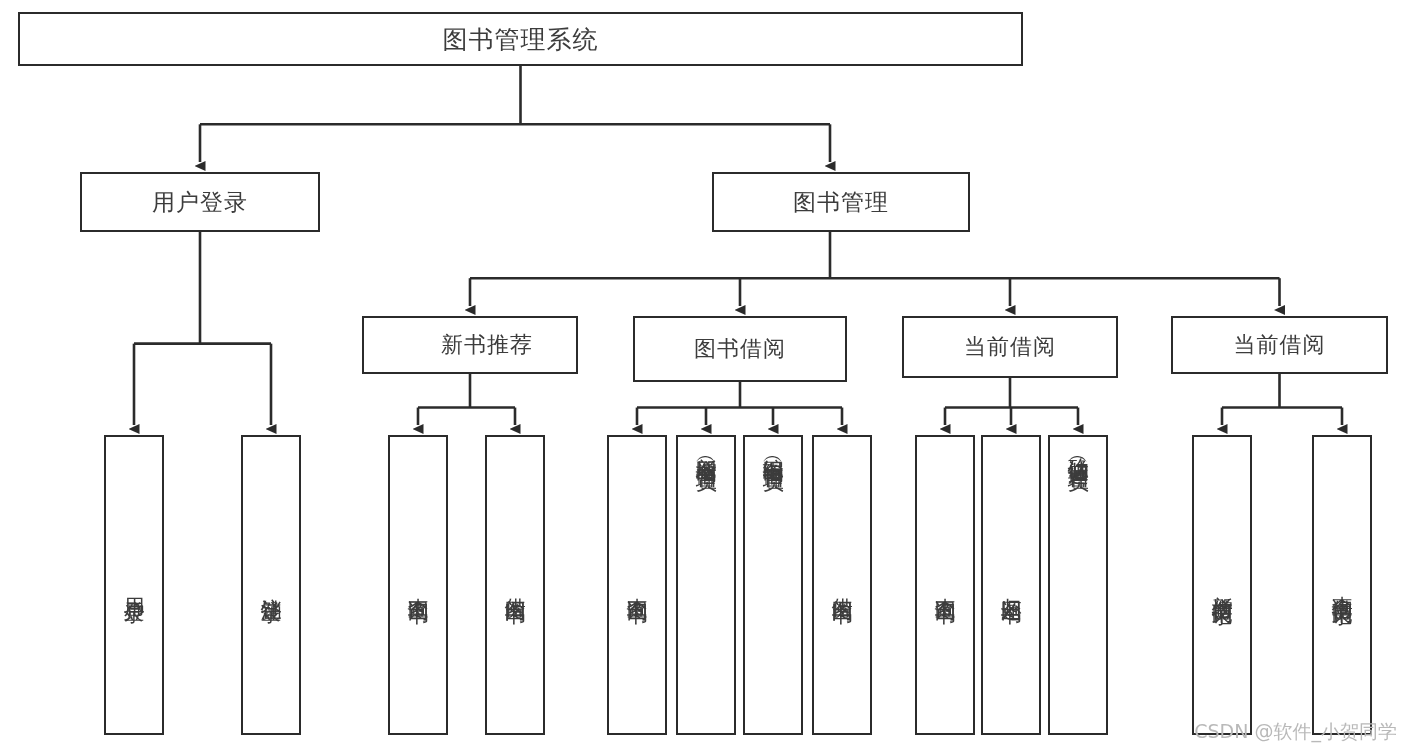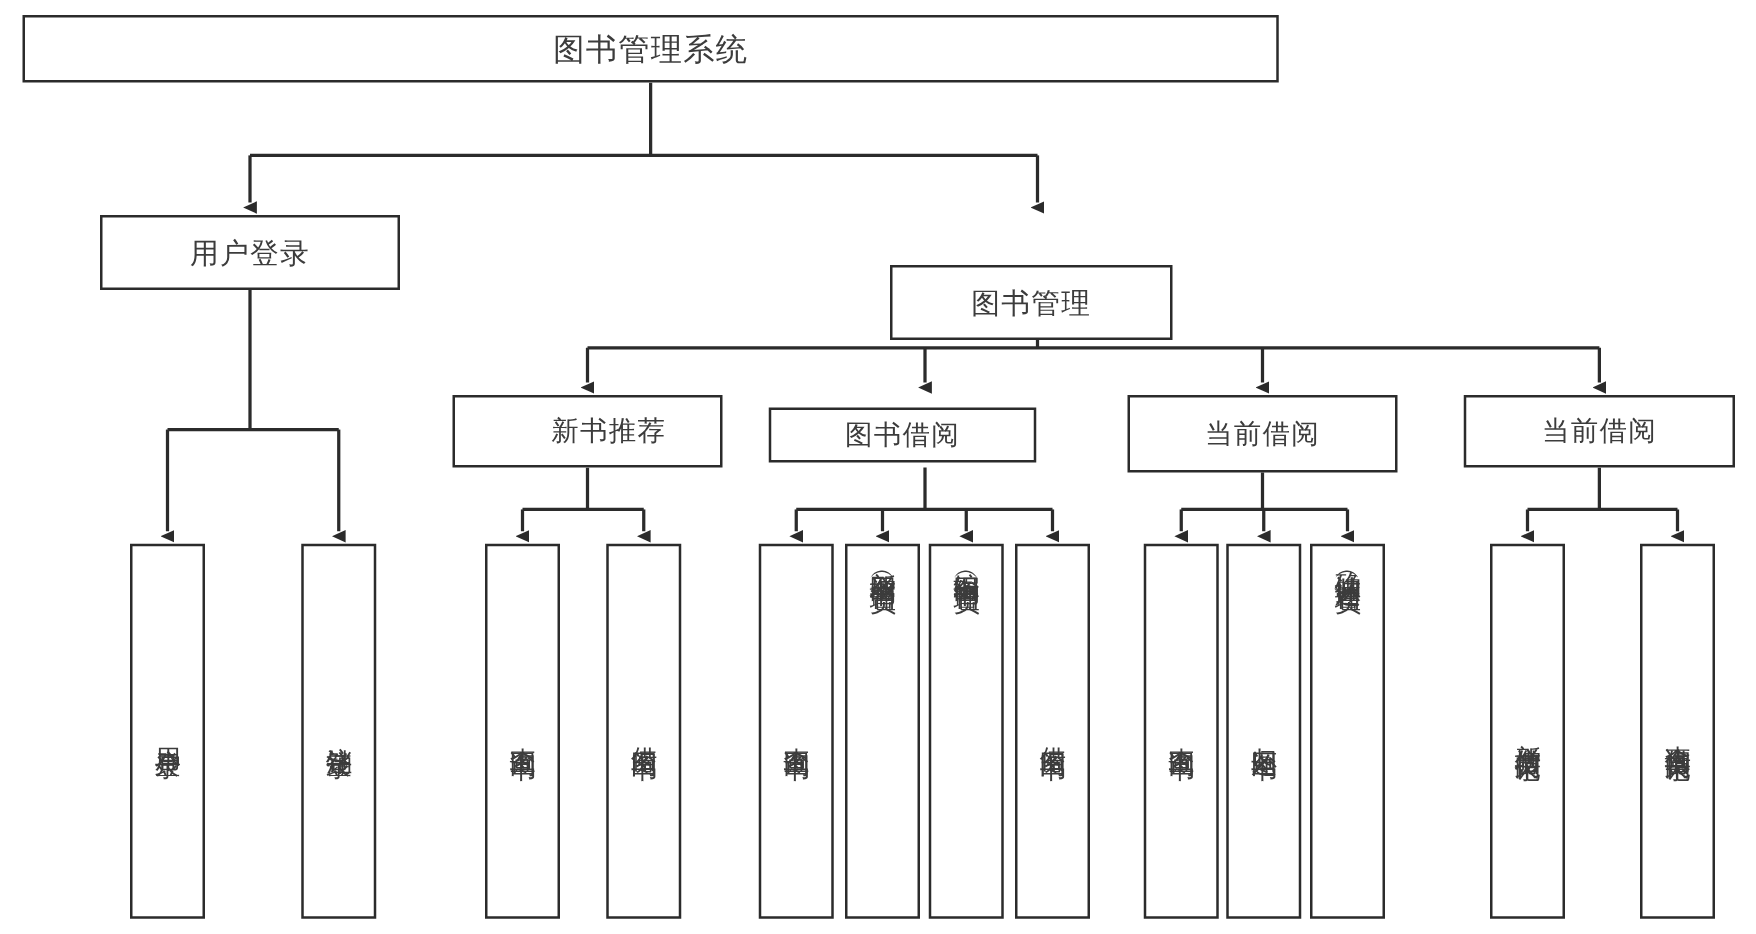--- a/index.html
+++ b/index.html
@@ -125,27 +125,27 @@
       </g>
   </svg>
 
   <div id="nodes-layer">
       <div class="node root" style="left: 18px; top: 12px; width: 1005px; height: 54px;">
         <span class="htext">图书管理系统</span>
       </div>
       <div class="node lvl2" style="left: 80px; top: 172px; width: 240px; height: 60px;">
         <span class="htext">用户登录</span>
       </div>
-      <div class="node lvl2" style="left: 712px; top: 172px; width: 226px; height: 60px; margin-top: 40px;">
+      <div class="node lvl2" style="left: 712px; top: 172px; width: 258px; height: 60px;">
         <span class="htext">图书管理</span>
       </div>
       <div class="node lvl3" style="left: 362px; top: 316px; width: 216px; height: 58px; padding-left: 34px;">
         <span class="htext">新书推荐</span>
       </div>
-      <div class="node lvl3" style="left: 615px; top: 316px; width: 214px; height: 44px; margin-top: 10px;">
+      <div class="node lvl3" style="left: 633px; top: 316px; width: 214px; height: 66px;">
         <span class="htext">图书借阅</span>
       </div>
       <div class="node lvl3" style="left: 902px; top: 316px; width: 216px; height: 62px;">
         <span class="htext">当前借阅</span>
       </div>
       <div class="node lvl3" style="left: 1171px; top: 316px; width: 217px; height: 58px;">
         <span class="htext">当前借阅</span>
       </div>
       <div class="node leaf centered" style="left: 104px; top: 435px; width: 60px; height: 300px;">
         <span class="vtext">用户登录</span>
@@ -181,13 +181,14 @@
         <span class="vtext">确认归还（管理员）</span>
       </div>
       <div class="node leaf centered" style="left: 1192px; top: 435px; width: 60px; height: 300px;">
         <span class="vtext">新增借阅记录</span>
       </div>
       <div class="node leaf centered" style="left: 1312px; top: 435px; width: 60px; height: 300px;">
         <span class="vtext">查询借阅记录</span>
       </div>
     </div>
 
+  <div class="watermark">CSDN @软件_小贺同学</div>
 </div>
 
 </body></html>

